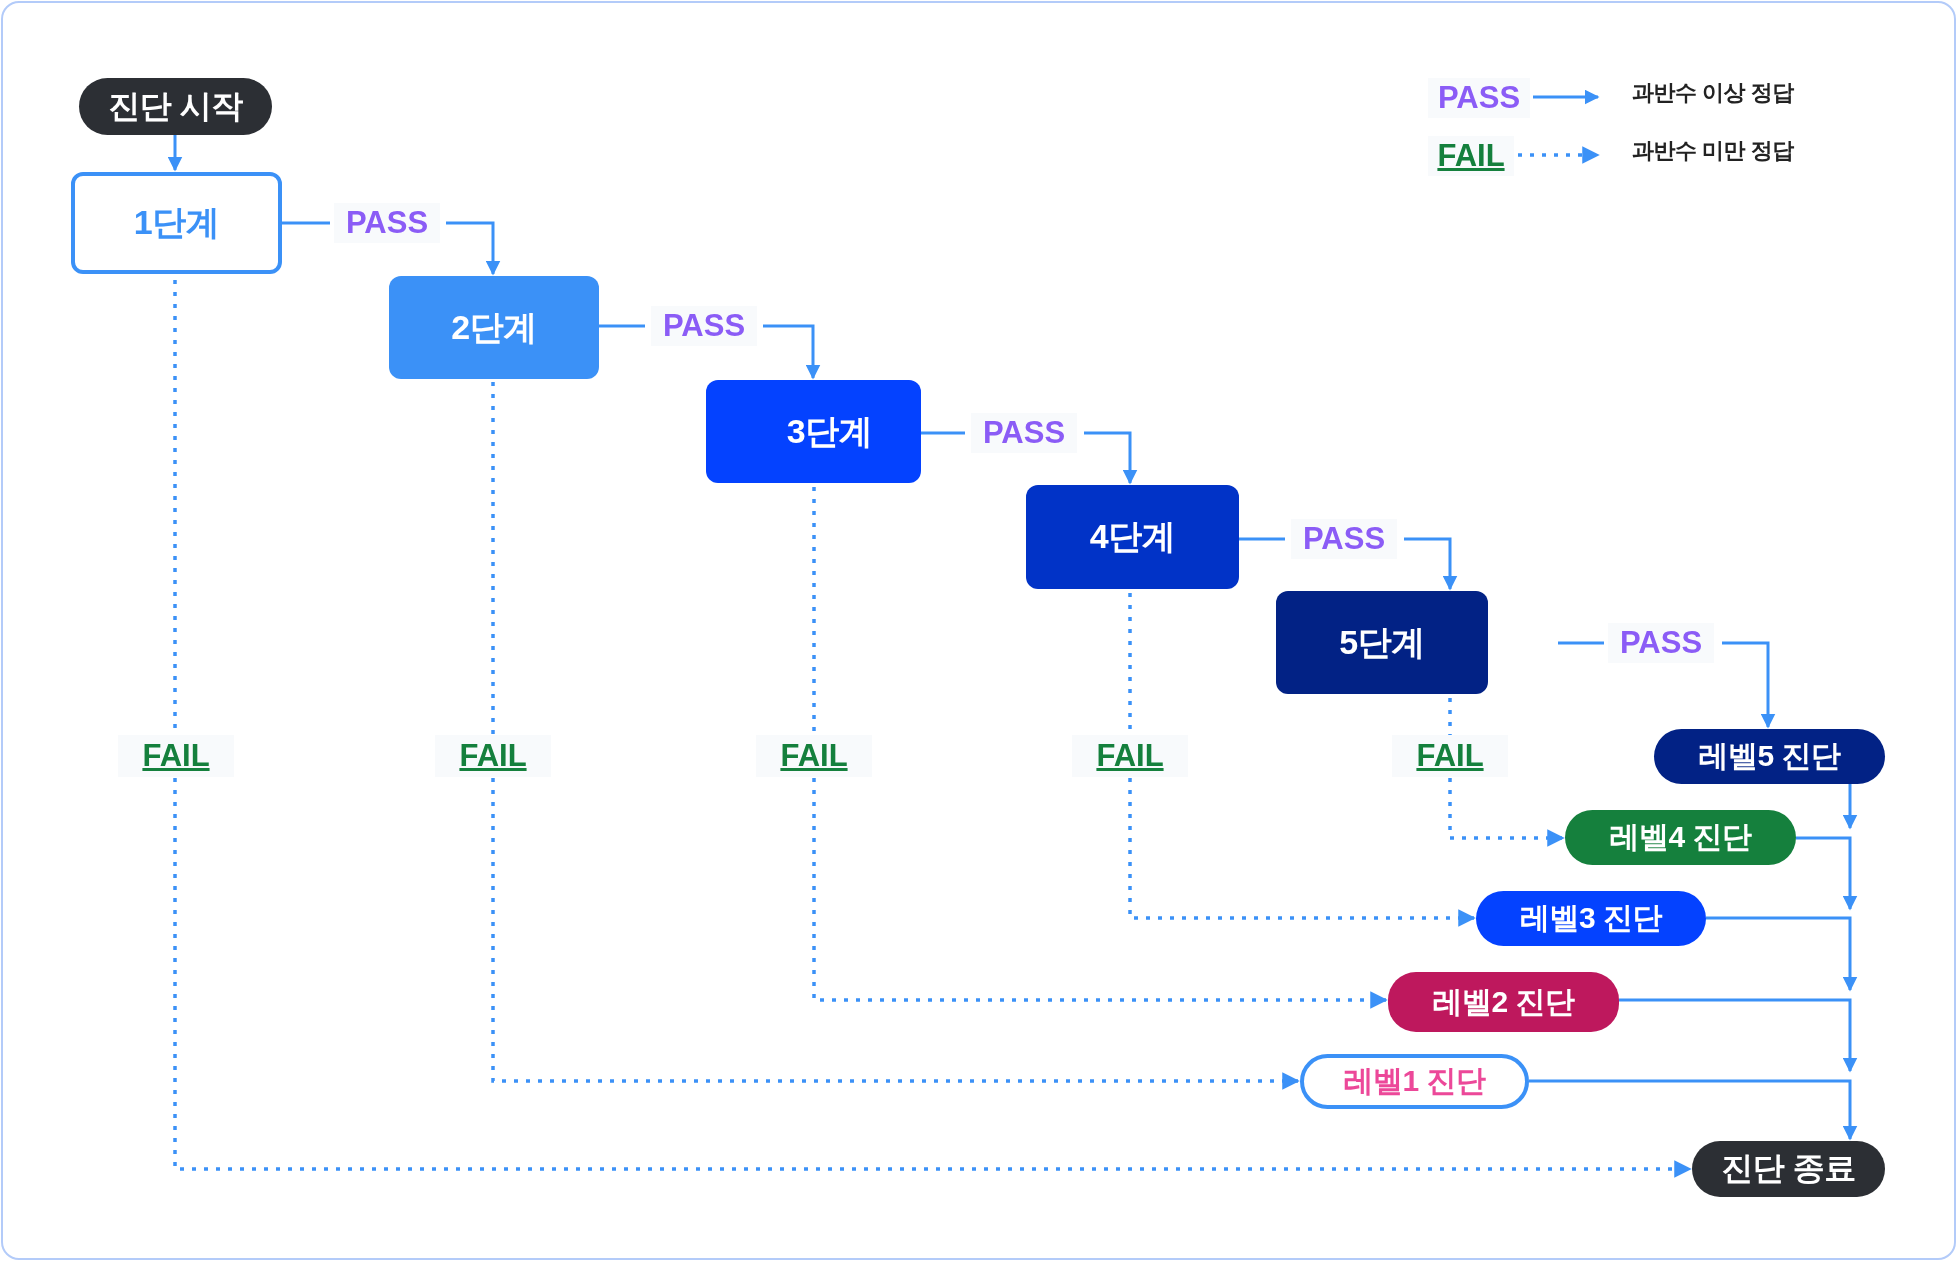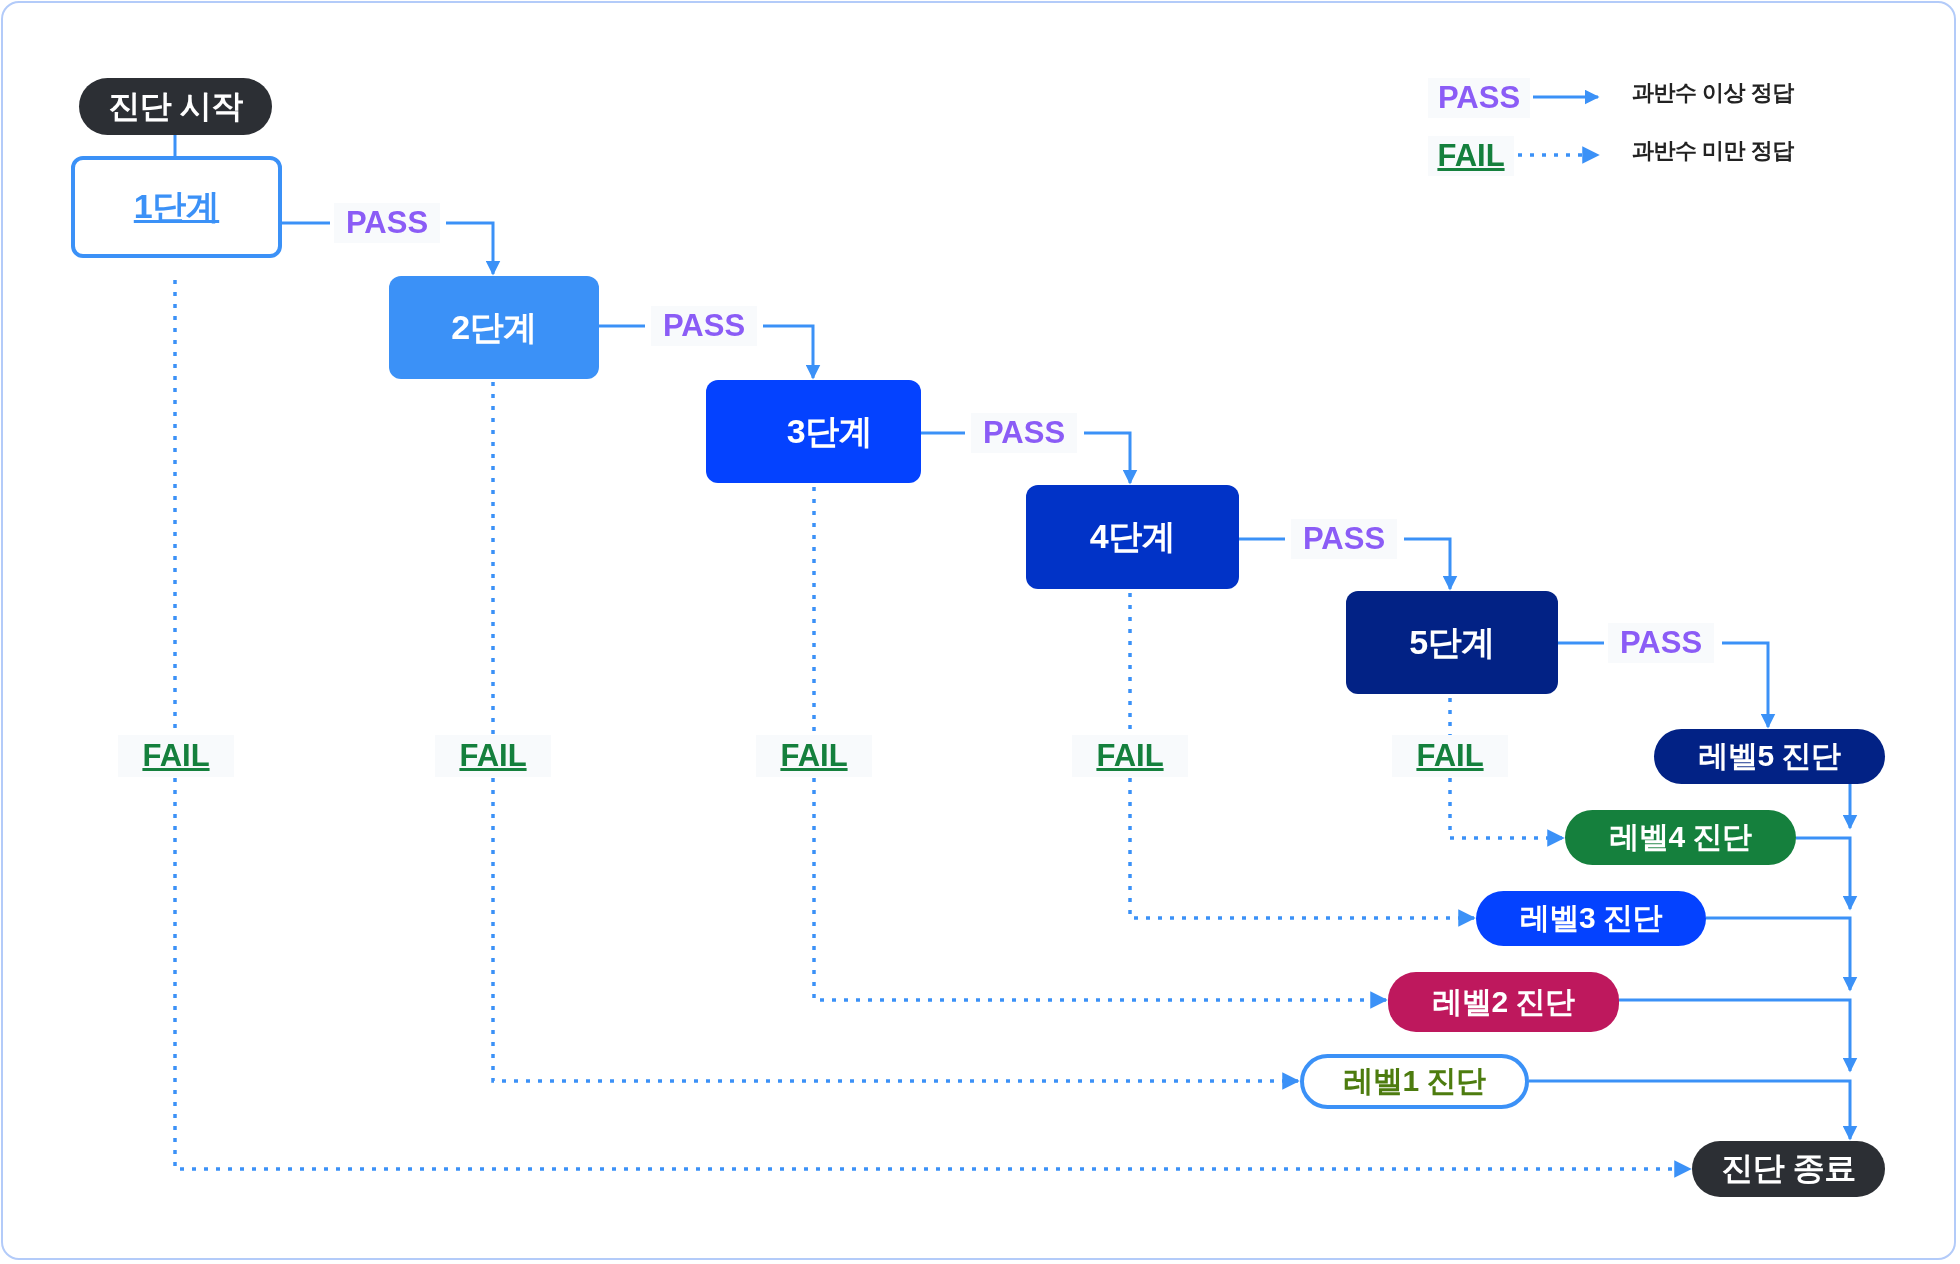--- a/index.html
+++ b/index.html
@@ -4,21 +4,21 @@
 <style>
   html, body { margin:0; padding:0; background:#ffffff; }
   body { width:1960px; height:1264px; position:relative; overflow:hidden; font-family:"Liberation Sans", "DejaVu Sans", sans-serif; }
   .frame { position:absolute; left:1px; top:1px; width:1955px; height:1259px; border:2px solid #b3cbf9; border-radius:18px; box-sizing:border-box; background:#fff; }
   svg.lines { position:absolute; left:0; top:0; width:1960px; height:1264px; }
   .node { position:absolute; display:flex; align-items:center; justify-content:center; font-weight:bold; box-sizing:border-box; letter-spacing:-0.5px; }
   .pill-dark { background:#2c2f34; color:#fff; border-radius:29px; font-size:32px; }
   .stage { border-radius:12px; color:#fff; font-size:34px; }
   .stage1 { background:#fff; border:4px solid #3b91f7; color:#3b91f7; }
   .lvl { border-radius:28px; color:#fff; font-size:30px; }
-  .lvl1 { background:#fff; border:4px solid #3b91f7; color:#4d7c0f; }
+  .lvl1 { background:#fff; border:4px solid #3b91f7; color:#ec4899; }
   .tag { position:absolute; font-weight:bold; font-size:31px; background:#f8fafc; display:flex; align-items:center; justify-content:center; }
   .pass { color:#8b5cf6; }
   .fail { color:#15803d;text-decoration:underline; }
   .legend-text { position:absolute; font-weight:bold; font-size:22px; color:#222; letter-spacing:-0.5px; }
 </style>
 </head>
 <body>
 
 <div class="frame"></div>
 
@@ -56,25 +56,25 @@
   <path d="M1518,155 L1598,155" stroke="#3b91f7" stroke-width="3.5" fill="none" stroke-dasharray="4 8" marker-end="url(#arr)"></path>
 </svg>
 
 <div class="tag pass" style="left:1428px;top:78px;width:102px;height:40px;">PASS</div>
 <div class="legend-text" style="left:1632px;top:78px;">과반수 이상 정답</div>
 <div class="tag fail" style="left:1428px;top:136px;width:86px;height:40px;">FAIL</div>
 <div class="legend-text" style="left:1632px;top:136px;">과반수 미만 정답</div>
 
 <div class="node pill-dark" style="left:79px;top:78px;width:193px;height:57px;">진단 시작</div>
 
-<div class="node stage stage1" style="left:71px;top:156px;width:211px;height:102px;text-decoration:underline;">1단계</div>
+<div class="node stage stage1" style="left:71px;top:172px;width:211px;height:102px;">1단계</div>
 <div class="node stage" style="left:389px;top:276px;width:210px;height:103px;background:#3b91f7;">2단계</div>
 <div class="node stage" style="left:706px;top:380px;width:215px;height:103px;background:#0442ff;padding-left:32px;">3단계</div>
 <div class="node stage" style="left:1026px;top:485px;width:213px;height:104px;background:#0133c7;">4단계</div>
-<div class="node stage" style="left:1346px;top:591px;width:212px;height:103px;background:#022285;">5단계</div>
+<div class="node stage" style="left:1276px;top:591px;width:212px;height:103px;background:#022285;">5단계</div>
 
 <div class="tag pass" style="left:334px;top:203px;width:106px;height:40px;">PASS</div>
 <div class="tag pass" style="left:651px;top:306px;width:106px;height:40px;">PASS</div>
 <div class="tag pass" style="left:971px;top:413px;width:106px;height:40px;">PASS</div>
 <div class="tag pass" style="left:1291px;top:519px;width:106px;height:40px;">PASS</div>
 <div class="tag pass" style="left:1608px;top:623px;width:106px;height:40px;">PASS</div>
 
 <div class="tag fail" style="left:118px;top:735px;width:116px;height:42px;">FAIL</div>
 <div class="tag fail" style="left:435px;top:735px;width:116px;height:42px;">FAIL</div>
 <div class="tag fail" style="left:756px;top:735px;width:116px;height:42px;">FAIL</div>

